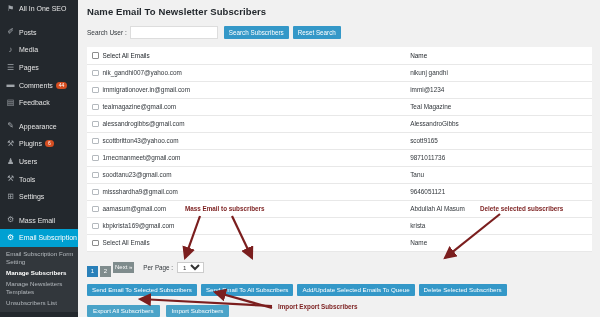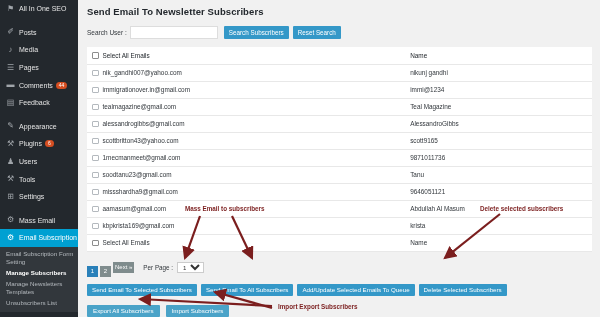--- a/index.html
+++ b/index.html
@@ -241,21 +241,21 @@
         <div class="sub">Email Subscription Form Setting</div>
         <div class="sub cur">Manage Subscribers</div>
         <div class="sub">Manage Newsletters Templates</div>
         <div class="sub">Unsubscribers List</div>
       </div>
 
   </nav>
 
   <main id="content">
 
-    <h1 id="page-title">Send Email To Newsletter Subscribers</h1>
+    <h1 id="page-title">Name Email To Newsletter Subscribers</h1>
 
     <div id="searchbar">
       <span id="search-label">Search User :</span>
       <input id="search-input" type="text" placeholder="" style="">
       <button class="btn" id="btn-search">Search Subscribers</button>
       <button class="btn" id="btn-reset">Reset Search</button>
     </div>
 
     <table id="subs">
       <thead>

